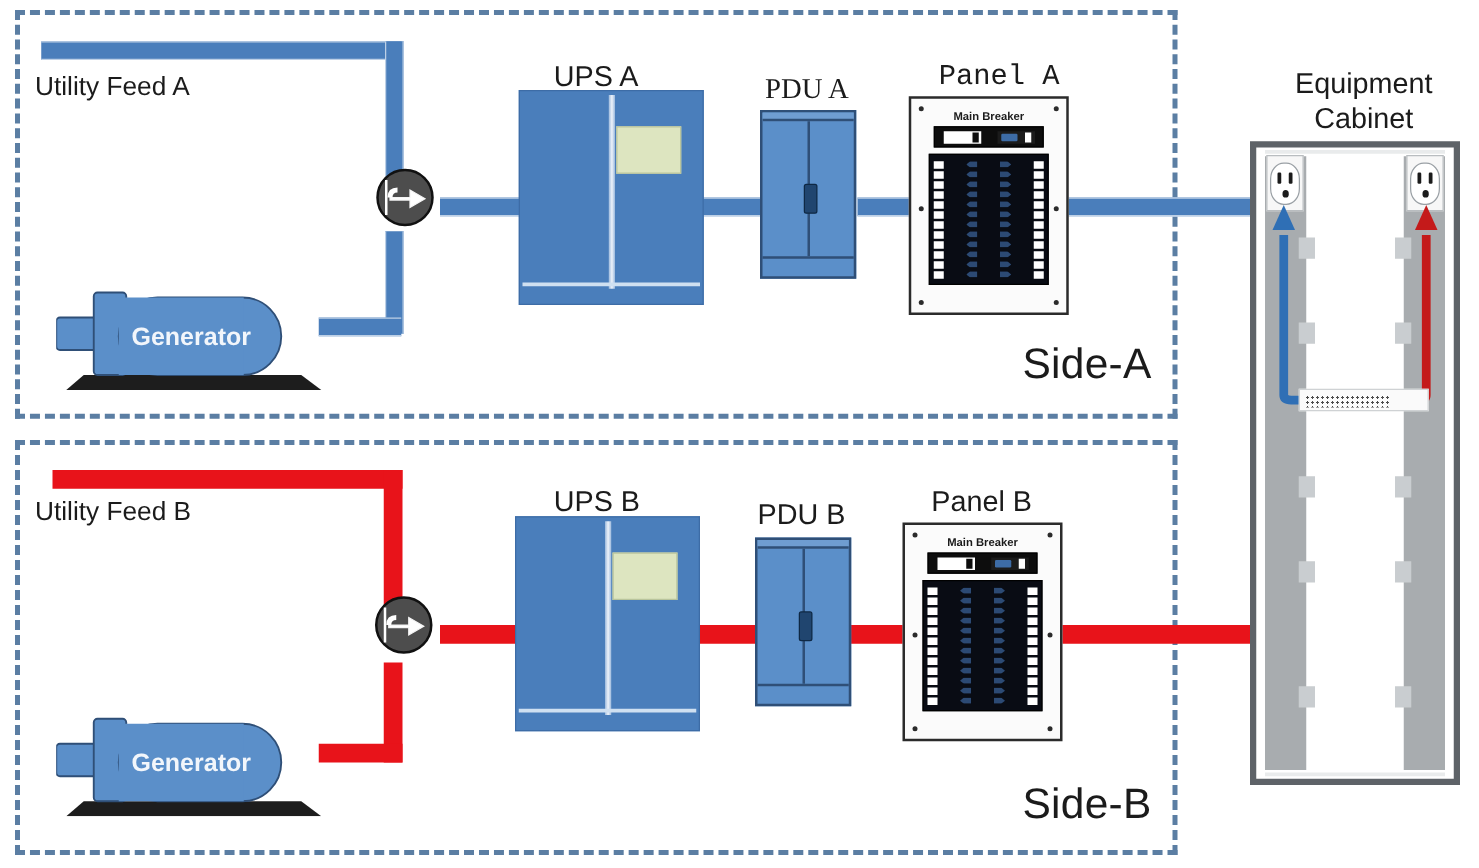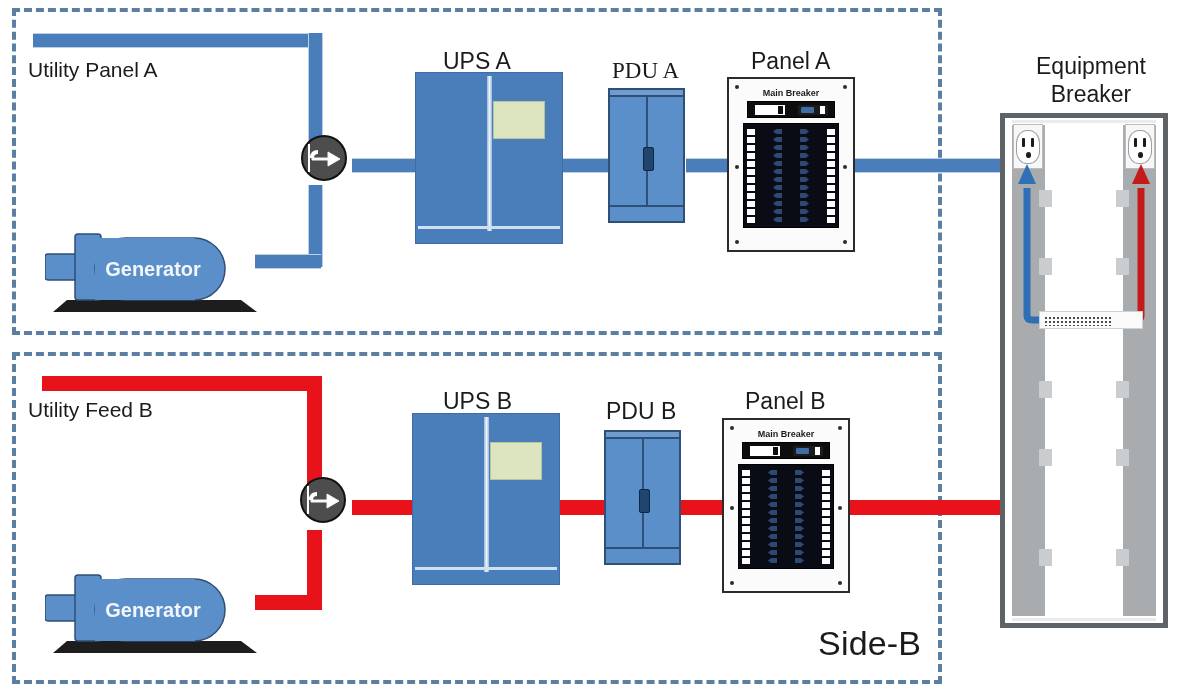--- a/index.html
+++ b/index.html
@@ -17,21 +17,21 @@
 
   
   .cap{position:absolute;font-size:21px;color:#1b1b1b;white-space:nowrap;}
   .cap.big{font-size:23px;}
   #lbl-util-a{left:28px;  top:58px;}
   #lbl-util-b{left:28px;  top:398px;}
   #lbl-ups-a{left:443px;  top:48px;}
   #lbl-ups-b{left:443px;  top:388px;}
   #lbl-pdu-a{left:612px;  top:58px;font-family:Liberation Serif, serif;}
   #lbl-pdu-b{left:606px;  top:398px;text-align:right;}
-  #lbl-panel-a{left:751px;top:48px;}
+  #lbl-panel-a{left:751px;top:48px;font-family:Liberation Mono, monospace;}
   #lbl-panel-b{left:745px;top:388px;}
   #lbl-cab{position:absolute;left:1007px;top:52px;width:168px;text-align:center;
            font-size:23px;color:#1b1b1b;line-height:28px;}
 
   
   .wire{position:absolute;}
   .wire.h{height:13px;}
   .wire.v{width:13px;}
   .wA{background:#4a7ebb;border-top:1px solid #bdd0e6;border-bottom:1px solid #bdd0e6;}
   .wA.v{border:none;border-left:1px solid #bdd0e6;border-right:1px solid #bdd0e6;}
@@ -114,20 +114,21 @@
 
   
   .cord{position:absolute;}
 </style>
 </head>
 <body>
 
 <div id="stage">
 
   <div class="side-box" id="side-a-box"></div>
+  <div class="side-label" id="side-a-label">Side-A</div>
 
   <div class="wire h wA" style="left:33px;  top:33px;  width:288px;"></div>
   <div class="wire v wA" style="left:308px; top:33px;  height:110px;"></div>
   <div class="wire v wA" style="left:308px; top:185px; height:82px;"></div>
   <div class="wire h wA" style="left:255px; top:254px; width:66px;"></div>
   <div class="wire h wA" style="left:352px; top:158px; width:68px;"></div>
   <div class="wire h wA" style="left:560px; top:158px; width:52px;"></div>
   <div class="wire h wA" style="left:686px; top:158px; width:44px;"></div>
   <div class="wire h wA" style="left:854px; top:158px; width:160px;"></div>
 
@@ -248,21 +249,21 @@
         </div>
       <div class="brk-row">
           <span class="brk-w"></span>
           <span class="brk-b"></span>
           <span class="brk-b rev"></span>
           <span class="brk-w"></span>
         </div>
     </div>
   </div>
 
-  <div class="cap" id="lbl-util-a">Utility Panel A</div>
+  <div class="cap" id="lbl-util-a">Utility Feed A</div>
 
   <div class="side-box" id="side-b-box"></div>
   <div class="side-label" id="side-b-label">Side-B</div>
 
   <div class="wire h wB thick" style="left:42px;  top:376px; width:280px;"></div>
   <div class="wire v wB vthick" style="left:307px; top:376px; height:108px;"></div>
   <div class="wire v wB vthick" style="left:307px; top:530px; height:80px;"></div>
   <div class="wire h wB thick" style="left:255px; top:595px; width:67px;"></div>
   <div class="wire h wB thick" style="left:352px; top:500px; width:68px;"></div>
   <div class="wire h wB thick" style="left:556px; top:500px; width:50px;"></div>
@@ -390,21 +391,21 @@
           <span class="brk-b rev"></span>
           <span class="brk-w"></span>
         </div>
     </div>
   </div>
 
   <div class="cap" id="lbl-util-b">Utility Feed B</div>
 
   <div id="lbl-cab">
     <span>Equipment</span><br>
-    <span>Breaker</span>
+    <span>Cabinet</span>
   </div>
 
   <div id="cabinet">
     <div class="cab-rail left">
       <div class="rail-tab" style="right:-7px;top:65px;"></div>
       <div class="rail-tab" style="right:-7px;top:133px;"></div>
       <div class="rail-tab" style="right:-7px;top:256px;"></div>
       <div class="rail-tab" style="right:-7px;top:324px;"></div>
       <div class="rail-tab" style="right:-7px;top:424px;"></div>
     </div>

